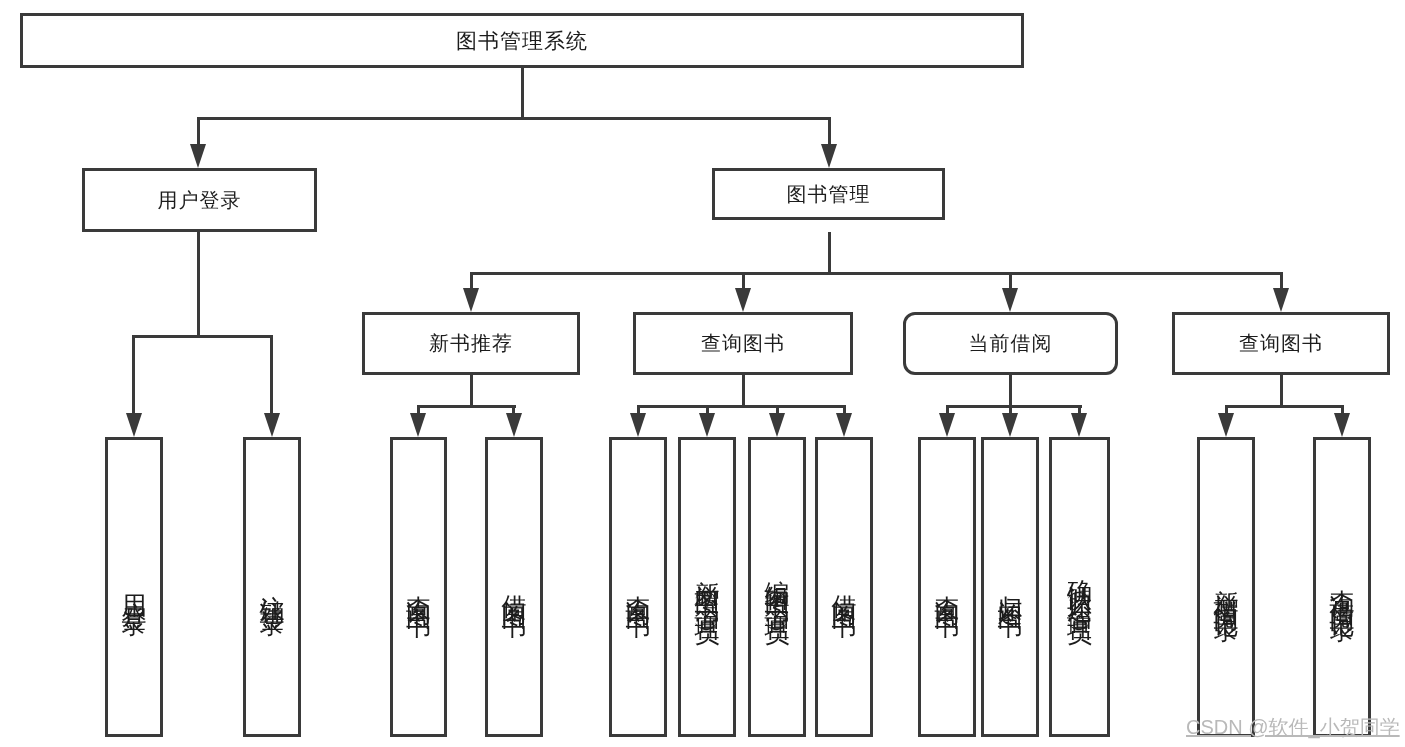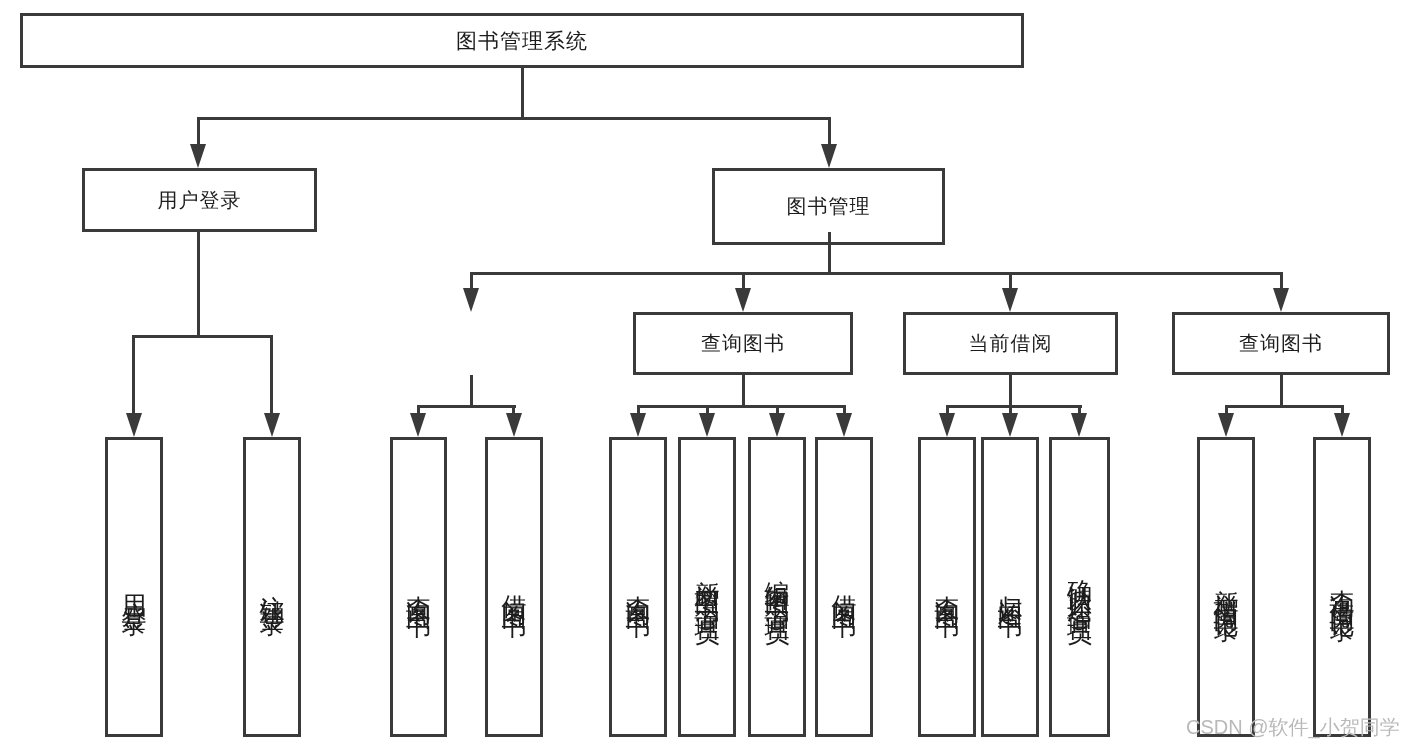--- a/index.html
+++ b/index.html
@@ -43,59 +43,61 @@
     border-right:8px solid transparent;
     border-top:24px solid var(--line);
   }
   .watermark{
     position:absolute;
     left:1186px;top:714px;
     font-size:20px;
     color:#b9b9b9;
     white-space:nowrap;
     z-index:5;
+    text-decoration:underline;
   }
 </style>
 </head>
 <body>
 
 <div class="canvas">
 
   <div class="node h root" style="left:20px;top:13px;width:1004px;height:55px;">图书管理系统</div>
 
   <div class="vline" style="left:521px;top:68px;height:50px;"></div>
   <div class="hline" style="left:197px;top:117px;width:634px;"></div>
   <div class="vline" style="left:197px;top:117px;height:30px;"></div>
   <div class="arrow" style="left:190px;top:144px;"></div>
   <div class="vline" style="left:828px;top:117px;height:30px;"></div>
   <div class="arrow" style="left:821px;top:144px;"></div>
 
   <div class="node h" style="left:82px;top:168px;width:235px;height:64px;">用户登录</div>
-  <div class="node h" style="left:712px;top:168px;width:233px;height:77px;">图书管理</div>
+  <div class="node h" style="left:712px;top:168px;width:233px;height:52px;">图书管理</div>
 
   <div class="vline" style="left:197px;top:232px;height:104px;"></div>
   <div class="hline" style="left:132px;top:335px;width:141px;"></div>
   <div class="vline" style="left:132px;top:335px;height:80px;"></div>
   <div class="arrow" style="left:126px;top:413px;"></div>
   <div class="vline" style="left:270px;top:335px;height:80px;"></div>
   <div class="arrow" style="left:264px;top:413px;"></div>
 
   <div class="vline" style="left:828px;top:232px;height:42px;"></div>
   <div class="hline" style="left:470px;top:272px;width:812px;"></div>
   <div class="vline" style="left:470px;top:272px;height:20px;"></div>
   <div class="arrow" style="left:463px;top:288px;"></div>
   <div class="vline" style="left:742px;top:272px;height:20px;"></div>
   <div class="arrow" style="left:735px;top:288px;"></div>
   <div class="vline" style="left:1009px;top:272px;height:20px;"></div>
   <div class="arrow" style="left:1002px;top:288px;"></div>
   <div class="vline" style="left:1280px;top:272px;height:20px;"></div>
   <div class="arrow" style="left:1273px;top:288px;"></div>
 
+  <div class="node h" style="left:362px;top:312px;width:218px;height:63px;">新书推荐</div>
   <div class="node h" style="left:633px;top:312px;width:220px;height:63px;">查询图书</div>
-  <div class="node h" style="left:903px;top:312px;width:215px;height:63px;">当前借阅</div>
+  <div class="node h" style="left:903px;top:312px;width:215px;height:63px;border-radius:12px;">当前借阅</div>
   <div class="node h" style="left:1172px;top:312px;width:218px;height:63px;">查询图书</div>
 
   <div class="vline" style="left:470px;top:375px;height:32px;"></div>
   <div class="hline" style="left:417px;top:405px;width:99px;"></div>
   <div class="vline" style="left:417px;top:405px;height:10px;"></div>
   <div class="arrow" style="left:410px;top:413px;"></div>
   <div class="vline" style="left:512px;top:405px;height:10px;"></div>
   <div class="arrow" style="left:506px;top:413px;"></div>
 
   <div class="vline" style="left:742px;top:375px;height:32px;"></div>

